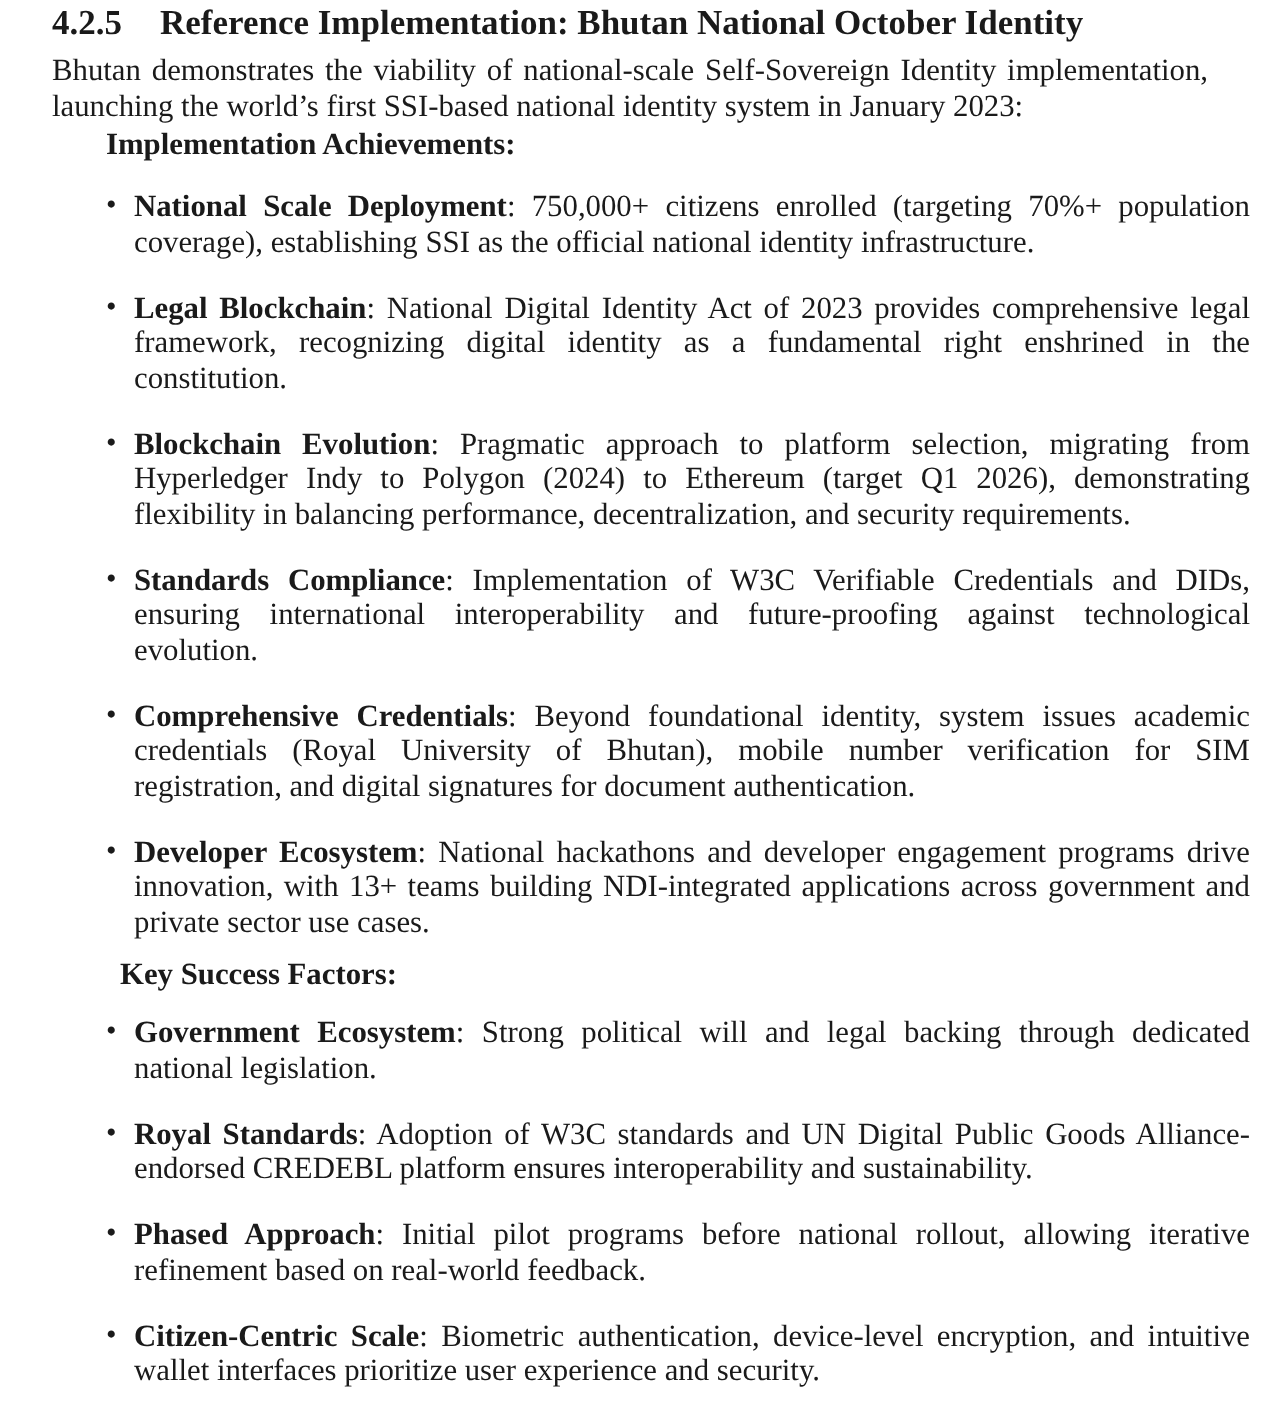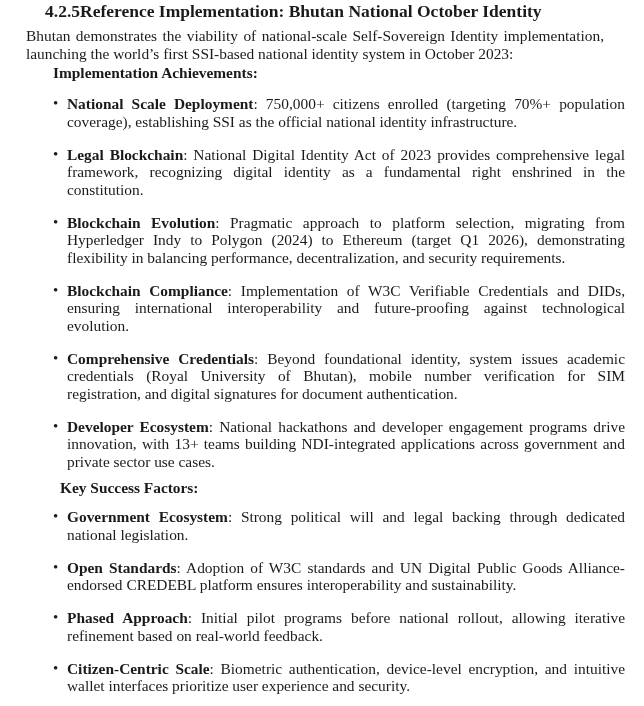--- a/index.html
+++ b/index.html
@@ -28,21 +28,20 @@
       margin: 0;
       position: absolute;
       top: 1px;
       left: 0;
       white-space: nowrap;
       letter-spacing: 0px;
     }
     .section-heading .num {
       display: inline-block;
       width: 54px;
-      text-align: right;
     }
     .intro {
       position: absolute;
       top: 27px;
       left: 0;
       width: 578px;
       font-family: "Liberation Serif", "DejaVu Serif", serif;
       font-size: 15.4px;
       line-height: 17.5px;
       text-align: justify;
@@ -88,35 +87,35 @@
     .term { font-weight: bold; }
     .item-text { }
   </style>
 </head>
 <body>
 
 <div class="page">
 
   <h2 class="section-heading"><span class="num">4.2.5</span><span>Reference Implementation: Bhutan National October Identity</span></h2>
 
-  <p class="intro">Bhutan demonstrates the viability of national-scale Self-Sovereign Identity implementation, launching the world’s first SSI-based national identity system in October 2023:</p>
+  <p class="intro">Bhutan demonstrates the viability of national-scale Self-Sovereign Identity implementation, launching the world’s first SSI-based national identity system in January 2023:</p>
 
   <div class="subheading sub-ach">Implementation Achievements:</div>
 
   <ul class="list list-ach">
     <li><span class="bullet">•</span><span class="term">National Scale Deployment</span><span class="item-text">: 750,000+ citizens enrolled (targeting 70%+ population coverage), establishing SSI as the official national identity infrastructure.</span></li>
     <li><span class="bullet">•</span><span class="term">Legal Blockchain</span><span class="item-text">: National Digital Identity Act of 2023 provides comprehensive legal framework, recognizing digital identity as a fundamental right enshrined in the constitution.</span></li>
     <li><span class="bullet">•</span><span class="term">Blockchain Evolution</span><span class="item-text">: Pragmatic approach to platform selection, migrating from Hyperledger Indy to Polygon (2024) to Ethereum (target Q1 2026), demonstrating flexibility in balancing performance, decentralization, and security requirements.</span></li>
-    <li><span class="bullet">•</span><span class="term">Blockchain Compliance</span><span class="item-text">: Implementation of W3C Verifiable Credentials and DIDs, ensuring international interoperability and future-proofing against technological evolution.</span></li>
+    <li><span class="bullet">•</span><span class="term">Standards Compliance</span><span class="item-text">: Implementation of W3C Verifiable Credentials and DIDs, ensuring international interoperability and future-proofing against technological evolution.</span></li>
     <li><span class="bullet">•</span><span class="term">Comprehensive Credentials</span><span class="item-text">: Beyond foundational identity, system issues academic credentials (Royal University of Bhutan), mobile number verification for SIM registration, and digital signatures for document authentication.</span></li>
     <li><span class="bullet">•</span><span class="term">Developer Ecosystem</span><span class="item-text">: National hackathons and developer engagement programs drive innovation, with 13+ teams building NDI-integrated applications across government and private sector use cases.</span></li>
   </ul>
 
   <div class="subheading sub-ksf">Key Success Factors:</div>
 
   <ul class="list list-ksf">
     <li><span class="bullet">•</span><span class="term">Government Ecosystem</span><span class="item-text">: Strong political will and legal backing through dedicated national legislation.</span></li>
-    <li><span class="bullet">•</span><span class="term">Open Standards</span><span class="item-text">: Adoption of W3C standards and UN Digital Public Goods Alliance-endorsed CREDEBL platform ensures interoperability and sustainability.</span></li>
+    <li><span class="bullet">•</span><span class="term">Royal Standards</span><span class="item-text">: Adoption of W3C standards and UN Digital Public Goods Alliance-endorsed CREDEBL platform ensures interoperability and sustainability.</span></li>
     <li><span class="bullet">•</span><span class="term">Phased Approach</span><span class="item-text">: Initial pilot programs before national rollout, allowing iterative refinement based on real-world feedback.</span></li>
     <li><span class="bullet">•</span><span class="term">Citizen-Centric Scale</span><span class="item-text">: Biometric authentication, device-level encryption, and intuitive wallet interfaces prioritize user experience and security.</span></li>
   </ul>
 
 </div>
 
 </body></html>

